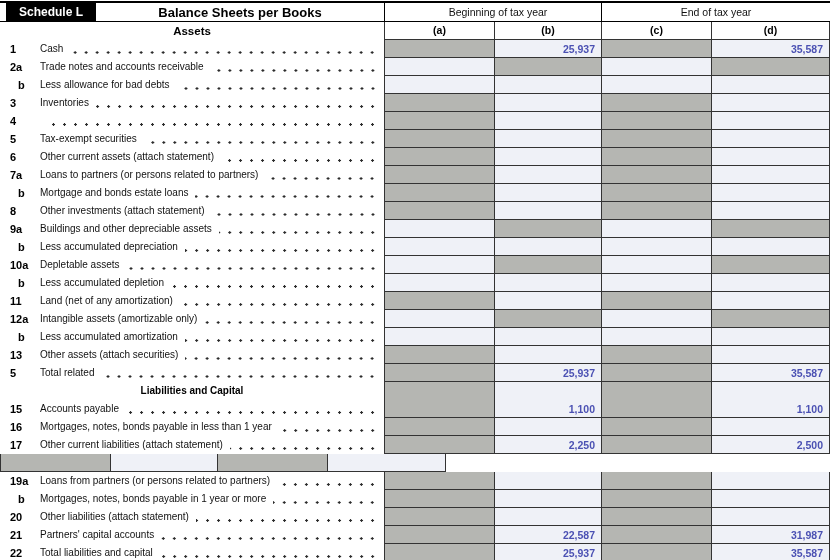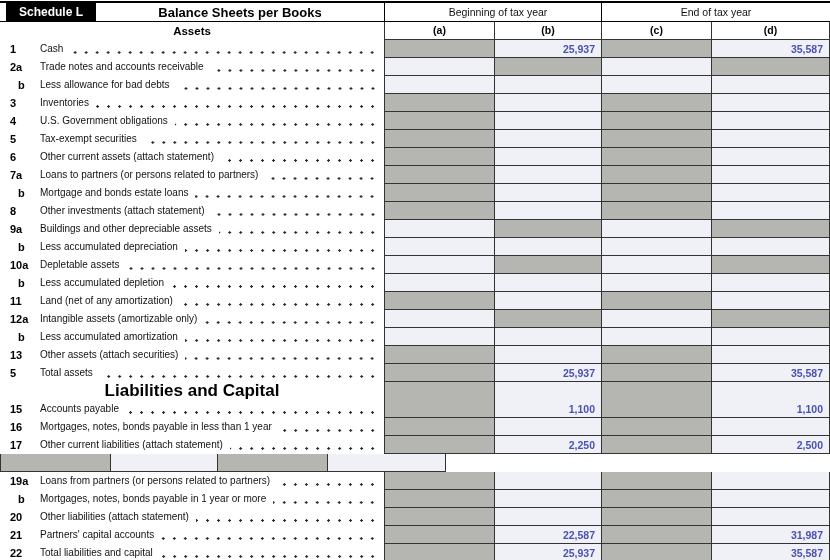--- a/index.html
+++ b/index.html
@@ -30,21 +30,21 @@
   .row-head{width:384px;box-sizing:border-box;display:flex;overflow:hidden;}
   .row-num{width:40px;box-sizing:border-box;padding-left:10px;font-weight:bold;font-size:11px;
            line-height:18px;color:#000;flex:none;}
   .row-num.sub{padding-left:18px;}
   .row-label{font-size:10px;line-height:18px;white-space:nowrap;color:#111;flex:none;}
   .dots{flex:1;min-width:0;margin:0 6px 0 7px;
         background-image:radial-gradient(circle,#2b2b2b 1.05px,transparent 1.45px);
         background-size:11px 5px;background-repeat:repeat-x;
         background-position:right 0 bottom 3.5px;}
   .section-title{width:384px;box-sizing:border-box;text-align:center;font-weight:bold;
-                 font-size:17px;line-height:18px;color:#000;}
+                 font-size:10px;line-height:18px;color:#000;}
 
   .cell{box-sizing:border-box;border-left:1px solid #333;border-bottom:1px solid #333;
         display:flex;align-items:center;justify-content:flex-end;
         padding:0 6px 0 2px;font-size:10.5px;font-weight:600;}
   .w0{width:110px;} .w1{width:107px;} .w2{width:110px;} .w3{width:119px;border-right:1.5px solid #333;}
   .no-b{border-bottom:none;}
 </style>
 </head>
 <body>
 
@@ -108,21 +108,20 @@
           <span class="dots"></span>
         </div>
         <div class="cell w0" style="background: rgb(181, 182, 178); color: rgb(75, 81, 179);"></div>
         <div class="cell w1" style="background: rgb(239, 241, 247); color: rgb(75, 81, 179);"></div>
         <div class="cell w2" style="background: rgb(181, 182, 178); color: rgb(75, 81, 179);"></div>
         <div class="cell w3" style="background: rgb(239, 241, 247); color: rgb(75, 81, 179);"></div>
       </div>
       <div class="row">
         <div class="row-head">
           <span class="row-num">4</span>
-          <span class="row-label">U.S. Government obligations</span>
           <span class="dots"></span>
         </div>
         <div class="cell w0" style="background: rgb(181, 182, 178); color: rgb(75, 81, 179);"></div>
         <div class="cell w1" style="background: rgb(239, 241, 247); color: rgb(75, 81, 179);"></div>
         <div class="cell w2" style="background: rgb(181, 182, 178); color: rgb(75, 81, 179);"></div>
         <div class="cell w3" style="background: rgb(239, 241, 247); color: rgb(75, 81, 179);"></div>
       </div>
       <div class="row">
         <div class="row-head">
           <span class="row-num">5</span>
@@ -262,21 +261,21 @@
           <span class="dots"></span>
         </div>
         <div class="cell w0" style="background: rgb(181, 182, 178); color: rgb(75, 81, 179);"></div>
         <div class="cell w1" style="background: rgb(239, 241, 247); color: rgb(75, 81, 179);"></div>
         <div class="cell w2" style="background: rgb(181, 182, 178); color: rgb(75, 81, 179);"></div>
         <div class="cell w3" style="background: rgb(239, 241, 247); color: rgb(75, 81, 179);"></div>
       </div>
       <div class="row">
         <div class="row-head">
           <span class="row-num">5</span>
-          <span class="row-label">Total assets</span>
+          <span class="row-label">Total related</span>
           <span class="dots"></span>
         </div>
         <div class="cell w0" style="background: rgb(181, 182, 178); color: rgb(75, 81, 179);"></div>
         <div class="cell w1" style="background: rgb(239, 241, 247); color: rgb(75, 81, 179);">25,937</div>
         <div class="cell w2" style="background: rgb(181, 182, 178); color: rgb(75, 81, 179);"></div>
         <div class="cell w3" style="background: rgb(239, 241, 247); color: rgb(75, 81, 179);">35,587</div>
       </div>
       <div class="row">
         <div class="section-title">Liabilities and Capital</div>
         <div class="cell w0 no-b" style="background: rgb(181, 182, 178); color: rgb(75, 81, 179);"></div>

